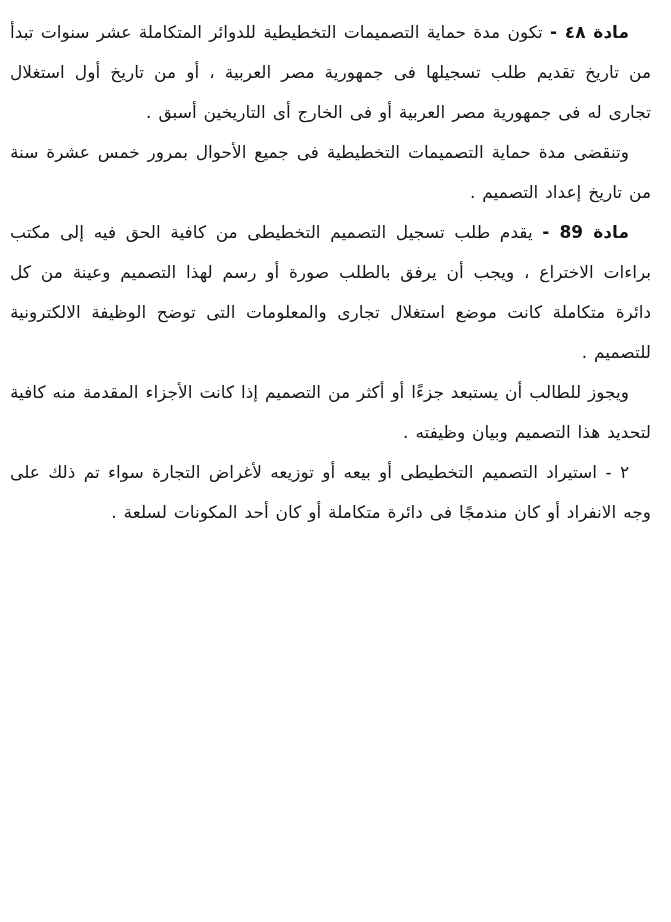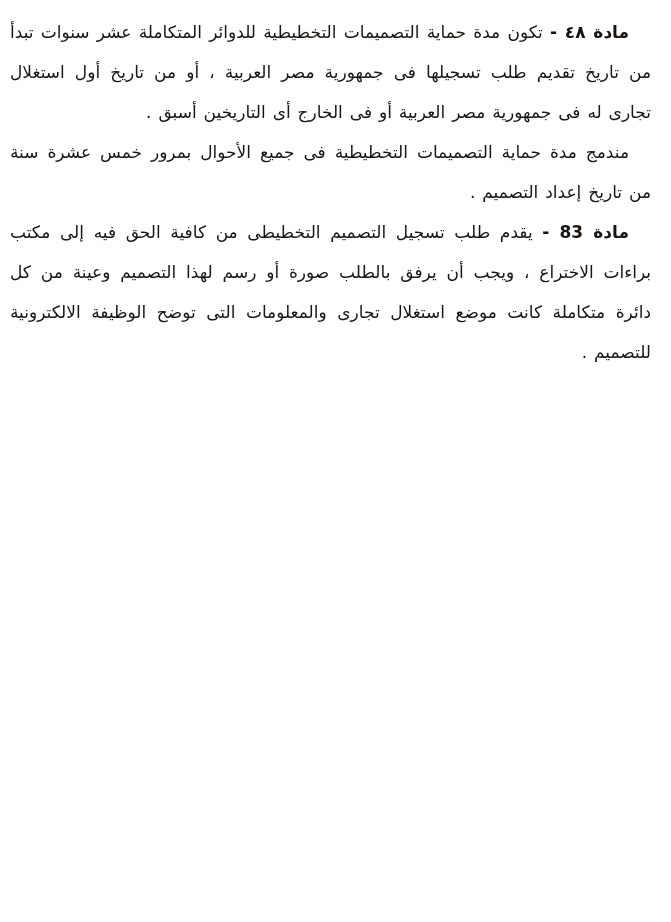--- a/index.html
+++ b/index.html
@@ -39,23 +39,25 @@
     font-weight: normal;
   }
 </style>
 </head>
 <body>
 
 <main class="page">
 
   <p class="para"><strong class="lead-bold">مادة ٤٨ -</strong> <span>تكون مدة حماية التصميمات التخطيطية للدوائر المتكاملة عشر سنوات تبدأ من تاريخ تقديم طلب تسجيلها فى جمهورية مصر العربية ، أو من تاريخ أول استغلال تجارى له فى جمهورية مصر العربية أو فى الخارج أى التاريخين أسبق .</span></p>
 
-  <p class="para"><span>مندمج مدة حماية التصميمات التخطيطية فى جميع الأحوال بمرور خمس عشرة سنة من تاريخ إعداد التصميم .</span></p>
+  <p class="para"><span>وتنقضى مدة حماية التصميمات التخطيطية فى جميع الأحوال بمرور خمس عشرة سنة من تاريخ إعداد التصميم .</span></p>
 
-  <p class="para"><strong class="lead-bold">مادة 83 -</strong> <span>يقدم طلب تسجيل التصميم التخطيطى من كافية الحق فيه إلى مكتب براءات الاختراع ، ويجب أن يرفق بالطلب صورة أو رسم لهذا التصميم وعينة من كل دائرة متكاملة كانت موضع استغلال تجارى والمعلومات التى توضح الوظيفة الالكترونية للتصميم .</span></p>
+  <p class="para"><strong class="lead-bold">مادة 89 -</strong> <span>يقدم طلب تسجيل التصميم التخطيطى من كافية الحق فيه إلى مكتب براءات الاختراع ، ويجب أن يرفق بالطلب صورة أو رسم لهذا التصميم وعينة من كل دائرة متكاملة كانت موضع استغلال تجارى والمعلومات التى توضح الوظيفة الالكترونية للتصميم .</span></p>
+
+  <p class="para"><span>ويجوز للطالب أن يستبعد جزءًا أو أكثر من التصميم إذا كانت الأجزاء المقدمة منه كافية لتحديد هذا التصميم وبيان وظيفته .</span></p>
 
 
 
 
 
-
+  <p class="para"><span class="lead-num">٢ -</span> <span>استيراد التصميم التخطيطى أو بيعه أو توزيعه لأغراض التجارة سواء تم ذلك على وجه الانفراد أو كان مندمجًا فى دائرة متكاملة أو كان أحد المكونات لسلعة .</span></p>
 
 </main>
 
 </body></html>

